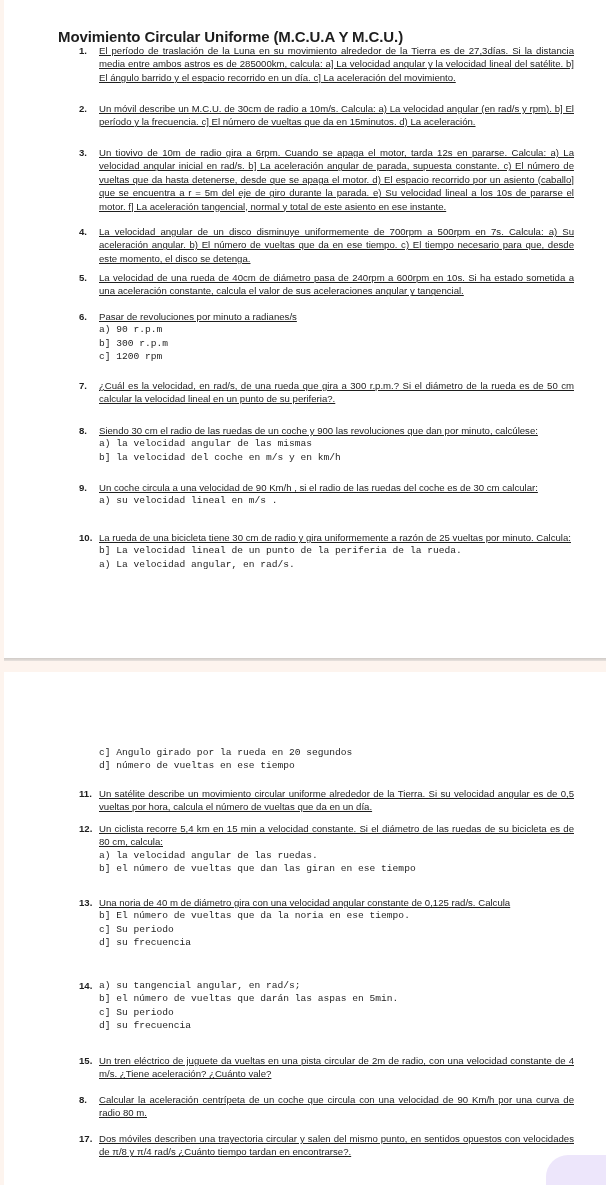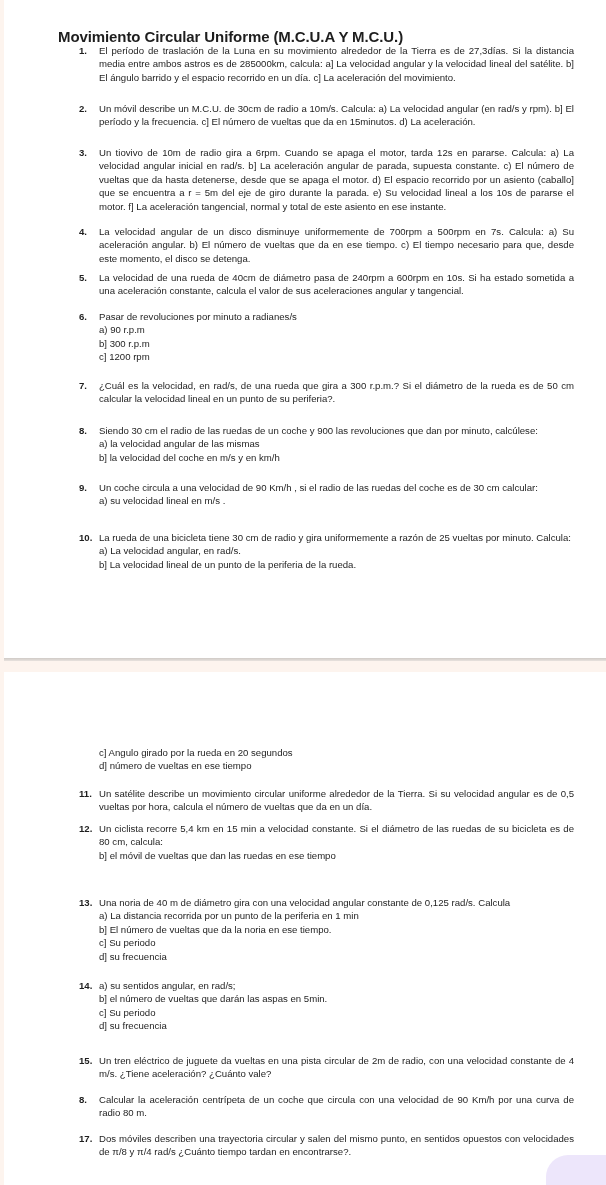--- a/index.html
+++ b/index.html
@@ -25,22 +25,22 @@
     font-size: 15px; font-weight: bold; letter-spacing: -0.1px;
   }
   .q {
     position: absolute; left: 99px; width: 475px;
     font-size: 9.6px; line-height: 13.4px;
     text-align: justify;
   }
   .q .num {
     position: absolute; left: -20px; top: 0; font-weight: bold;
   }
-  .q .sub { display: block; text-align: left; }
-  .q .txt { display: block; }
+  .q .sub { display: block; text-align: left; font-family: Liberation Mono, monospace; }
+  .q .txt { display: block; text-decoration: underline; }
   .floater {
     position: absolute; right: -20px; bottom: -30px;
     width: 80px; height: 60px;
     background: #ede6fb; border-radius: 22px 0 0 0;
   }
 </style>
 </head>
 <body>
 
 <div class="page" id="page1"></div>
@@ -100,52 +100,52 @@
 
 <div class="q" style="top:481px">
   <span class="num">9.</span>
   <span class="txt">Un coche circula a una velocidad de 90 Km/h , si el radio de las ruedas del coche es de 30 cm calcular:</span>
   <span class="sub">a) su velocidad lineal en m/s .</span>
 </div>
 
 <div class="q" style="top:531px">
   <span class="num">10.</span>
   <span class="txt">La rueda de una bicicleta tiene 30 cm de radio y gira uniformemente a razón de 25 vueltas por minuto. Calcula:</span>
+  <span class="sub">b] La velocidad lineal de un punto de la periferia de la rueda.</span>
   <span class="sub">a) La velocidad angular, en rad/s.</span>
-  <span class="sub">b] La velocidad lineal de un punto de la periferia de la rueda.</span>
 </div>
 
 <div class="q" style="top:746px">
   <span class="sub">c] Angulo girado por la rueda en 20 segundos</span>
   <span class="sub">d] número de vueltas en ese tiempo</span>
 </div>
 
 <div class="q" style="top:787px">
   <span class="num">11.</span>
   <span class="txt">Un satélite describe un movimiento circular uniforme alrededor de la Tierra. Si su velocidad angular es de 0,5 vueltas por hora, calcula el número de vueltas que da en un día.</span>
 </div>
 
 <div class="q" style="top:822px">
   <span class="num">12.</span>
   <span class="txt">Un ciclista recorre 5,4 km en 15 min a velocidad constante. Si el diámetro de las ruedas de su bicicleta es de 80 cm, calcula:</span>
-  <span class="sub">b] el móvil de vueltas que dan las ruedas en ese tiempo</span>
+  <span class="sub">a) la velocidad angular de las ruedas.</span>
+  <span class="sub">b] el número de vueltas que dan las giran en ese tiempo</span>
 </div>
 
 <div class="q" style="top:896px">
   <span class="num">13.</span>
   <span class="txt">Una noria de 40 m de diámetro gira con una velocidad angular constante de 0,125 rad/s. Calcula</span>
-  <span class="sub">a) La distancia recorrida por un punto de la periferia en 1 min</span>
   <span class="sub">b] El número de vueltas que da la noria en ese tiempo.</span>
   <span class="sub">c] Su periodo</span>
   <span class="sub">d] su frecuencia</span>
 </div>
 
 <div class="q" style="top:979px">
   <span class="num">14.</span>
-  <span class="sub">a) su sentidos angular, en rad/s;</span>
+  <span class="sub">a) su tangencial angular, en rad/s;</span>
   <span class="sub">b] el número de vueltas que darán las aspas en 5min.</span>
   <span class="sub">c] Su periodo</span>
   <span class="sub">d] su frecuencia</span>
 </div>
 
 <div class="q" style="top:1054px">
   <span class="num">15.</span>
   <span class="txt">Un tren eléctrico de juguete da vueltas en una pista circular de 2m de radio, con una velocidad constante de 4 m/s. ¿Tiene aceleración? ¿Cuánto vale?</span>
 </div>
 

